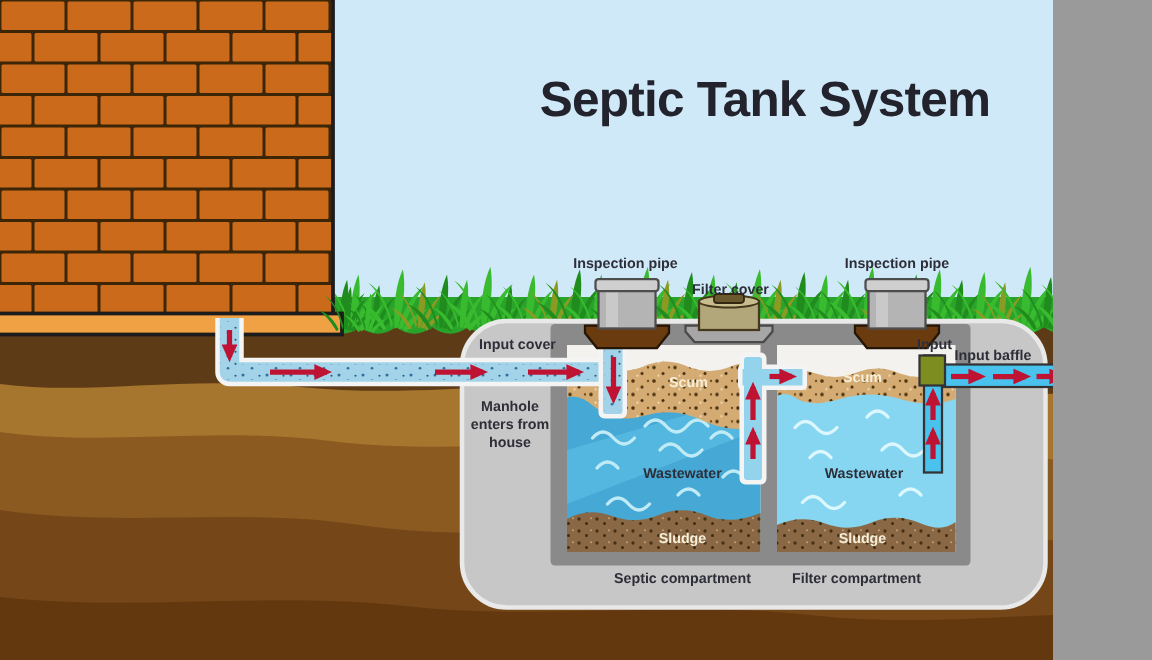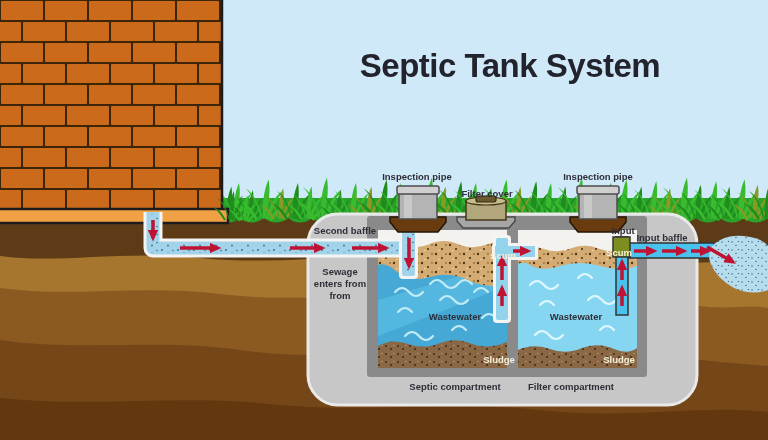--- a/index.html
+++ b/index.html
@@ -1,23 +1,23 @@
 <!DOCTYPE html>
 <html style="--sky: #cfe9f8; --grass: #2aa32a; --grass-light: #38bb2e; --grass-dark: #1f8c1d; --grass-olive: #8a9a22; --soil-dark: #5e3b17; --soil-tan: #a7762e; --soil-mid: #8a5a21; --soil-deep: #754718; --soil-deepest: #64380f; --brick: #cb6a1b; --mortar: #3d2607; --baseboard: #f0a144; --tank-light: #c7c7c7; --tank-dark: #8a8a8a; --headspace: #f3f2ee; --scum: #d5ab74; --water-first: #46a8d4; --water-second: #86d6f2; --sludge: #8a6845; --pipe-water: #a3d3e8; --pipe-casing: #f4f4f4; --output-pipe: #49c2ee; --filter: #7e8d20; --flow-arrow: #bf1334; --metal: #b4b4b4; --manhole: #b2a77a; --spray: #b7dcec;"><head>
 <meta charset="utf-8">
 <style>
   html,body{margin:0;padding:0;background:#9a9a9a;}
-  .scene{position:relative;width:768px;height:440px;overflow:hidden;
+  .scene{position:relative;width:702px;height:440px;overflow:hidden;
          font-family:"Liberation Sans",sans-serif;text-decoration:underline;}
   .scene svg{position:absolute;left:0;top:0;}
   .lbl{position:absolute;transform:translate(-50%,-50%);
        font-size:9.5px;font-weight:700;color:#2e2e38;text-align:center;
        white-space:nowrap;line-height:1.28;pointer-events:none;}
   .lbl.multi{white-space:normal;}
-  .lbl.cream{color:#f6efd9;margin-left:44px;}
+  .lbl.cream{color:#f6efd9;}
   .title{position:absolute;transform:translate(-50%,-50%);
          font-size:33px;font-weight:700;letter-spacing:-0.5px;color:#23232d;
          white-space:nowrap;}
   
   .c-sky{fill:var(--sky,#cfe9f8)} .c-grass{fill:var(--grass,#2aa32a)}
   .c-gl{fill:var(--grass-light,#38bb2e)} .c-gd{fill:var(--grass-dark,#1f8c1d)}
   .c-go{fill:var(--grass-olive,#8a9a22)}
   .c-s1{fill:var(--soil-dark,#5e3b17)} .c-s2{fill:var(--soil-tan,#a7762e)}
   .c-s3{fill:var(--soil-mid,#8a5a21)} .c-s4{fill:var(--soil-deep,#754718)}
   .c-s5{fill:var(--soil-deepest,#64380f)}
@@ -261,22 +261,22 @@
     <rect x="-20" y="1" width="40" height="19" class="c-mh" stroke="#45381c" stroke-width="1.5"></rect>
     <ellipse cx="0" cy="1" rx="20" ry="4" fill="#c8bd8d" stroke="#45381c" stroke-width="1.2"></ellipse>
     <rect x="-10" y="-4" width="20" height="6" rx="2" fill="#6b5a2e" stroke="#332713" stroke-width="1.2"></rect>
   </g>
 </svg>
 
 <div class="title" style="left:510px;top:66px;">Septic Tank System</div>
 <div class="lbl" style="left:417px;top:177px;">Inspection pipe</div>
 <div class="lbl" style="left:487px;top:194px;">Filter cover</div>
 <div class="lbl" style="left:598px;top:177px;">Inspection pipe</div>
-<div class="lbl" style="left:345px;top:231px;">Second baffle</div>
-<div class="lbl multi" style="left:340px;top:284px;width:58px;">Sewage enters from from</div>
+<div class="lbl" style="left:345px;top:231px;">Input cover</div>
+<div class="lbl multi" style="left:340px;top:284px;width:58px;">Manhole enters from house</div>
 <div class="lbl cream" style="left:459px;top:256px;">Scum</div>
 <div class="lbl cream" style="left:575px;top:253px;">Scum</div>
 <div class="lbl" style="left:455px;top:317px;">Wastewater</div>
 <div class="lbl" style="left:576px;top:317px;">Wastewater</div>
 <div class="lbl cream" style="left:455px;top:360px;">Sludge</div>
 <div class="lbl cream" style="left:575px;top:360px;">Sludge</div>
 <div class="lbl" style="left:455px;top:387px;">Septic compartment</div>
 <div class="lbl" style="left:571px;top:387px;">Filter compartment</div>
 <div class="lbl" style="left:623px;top:231px;">Input</div>
 <div class="lbl" style="left:662px;top:238px;">Input baffle</div>

